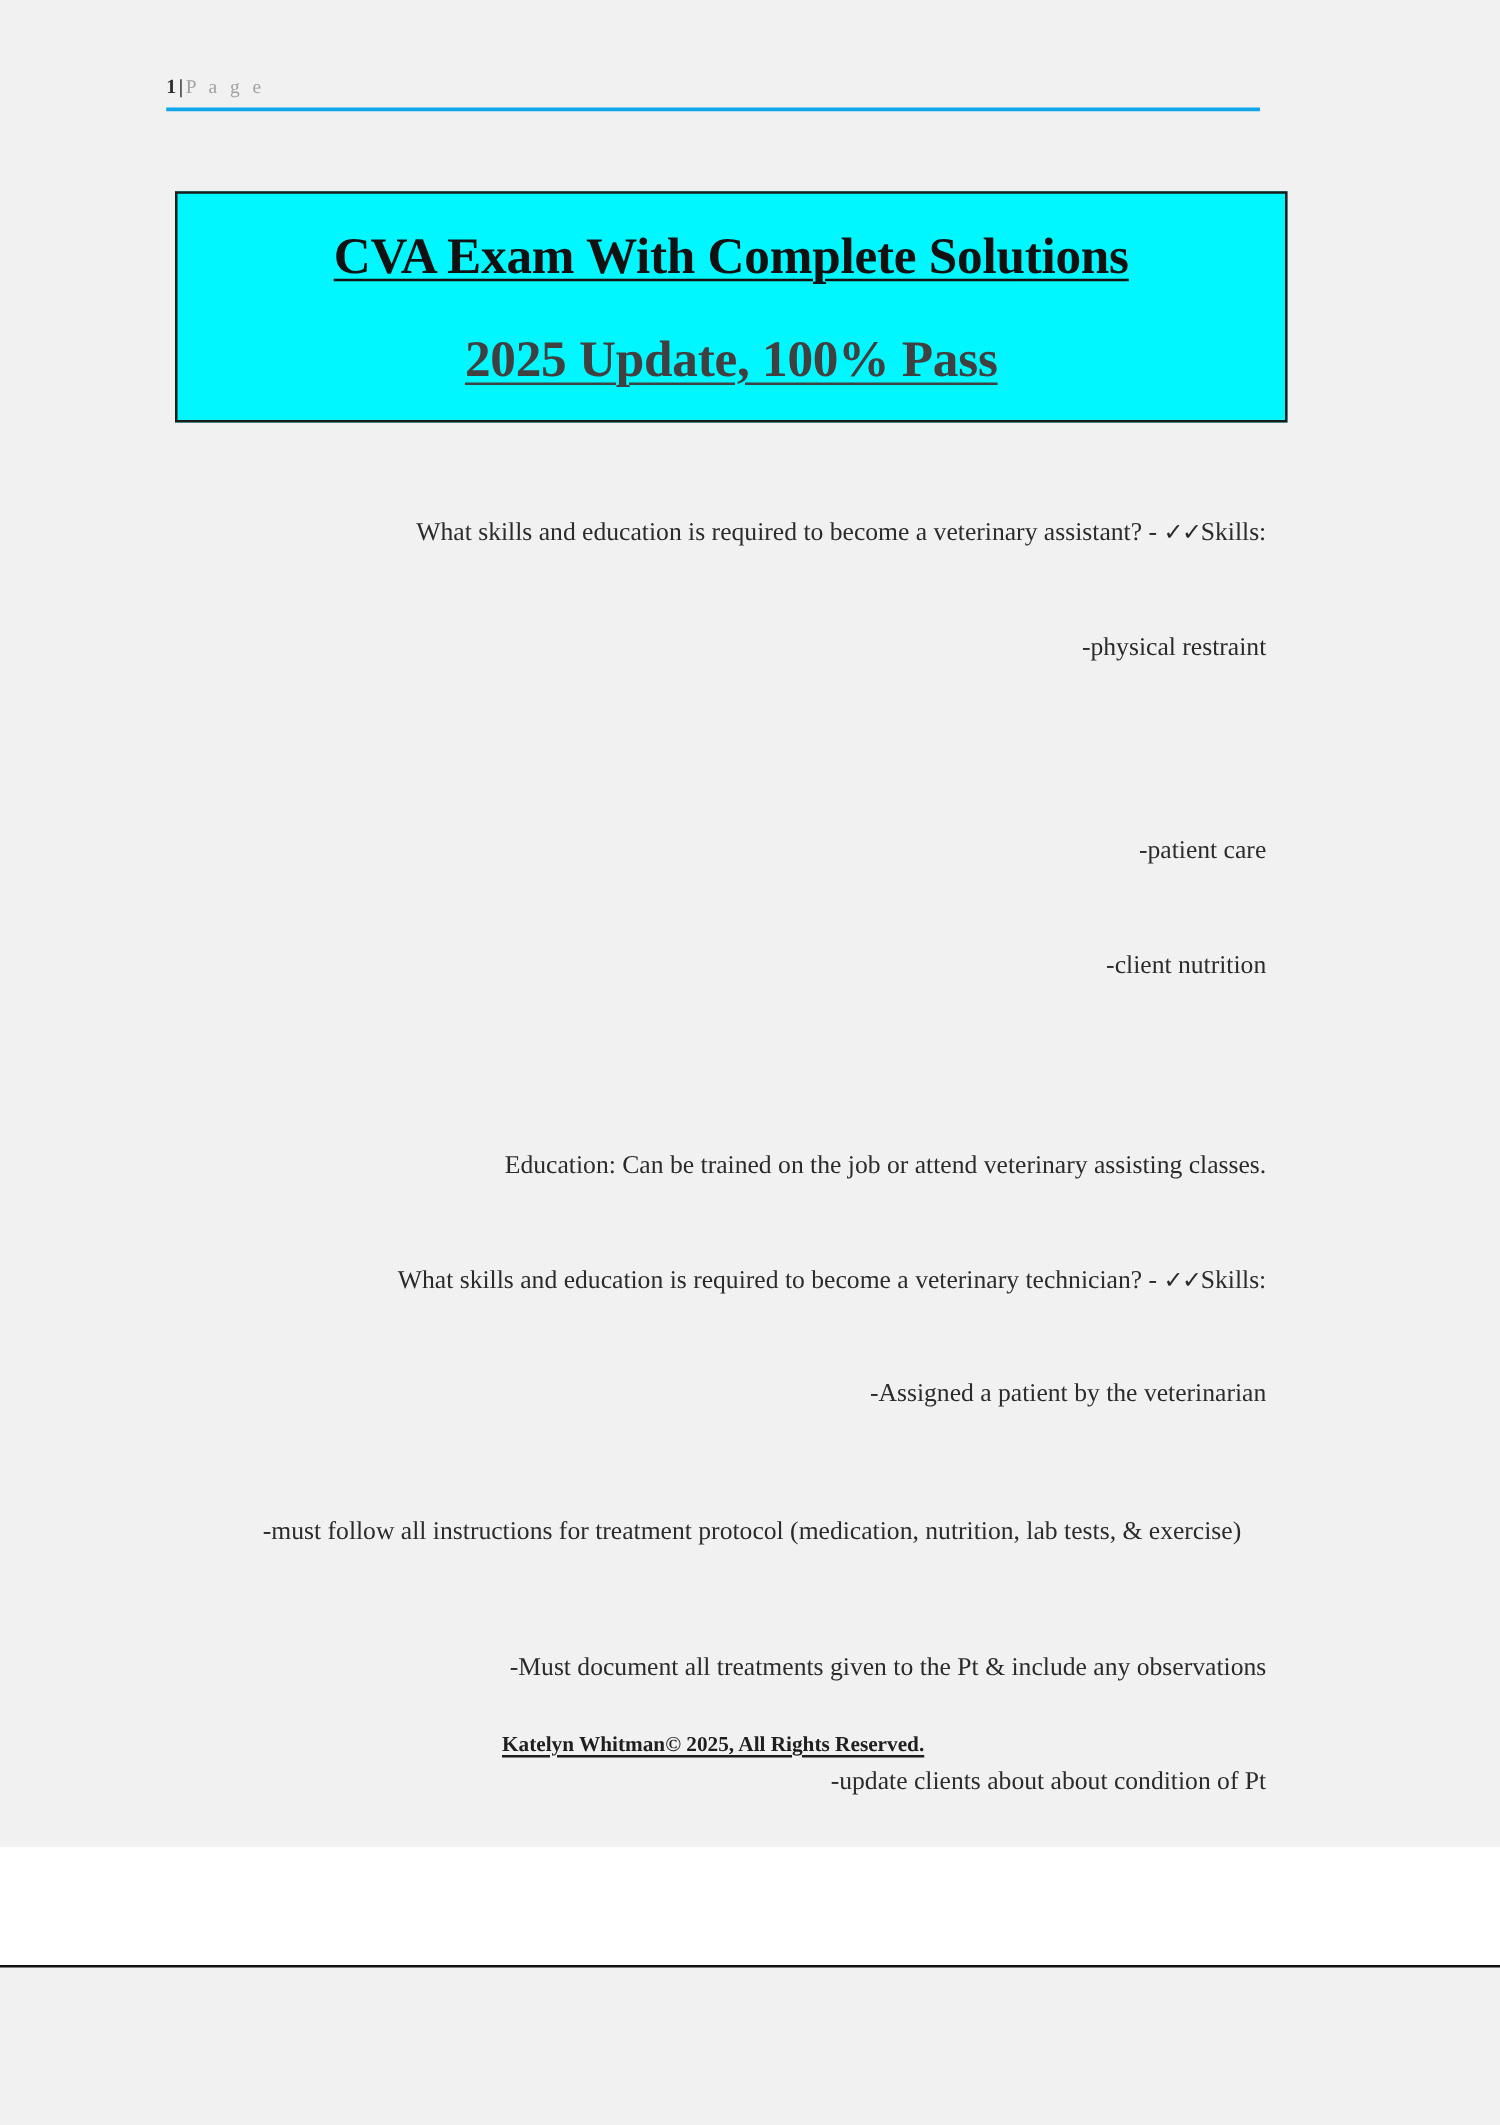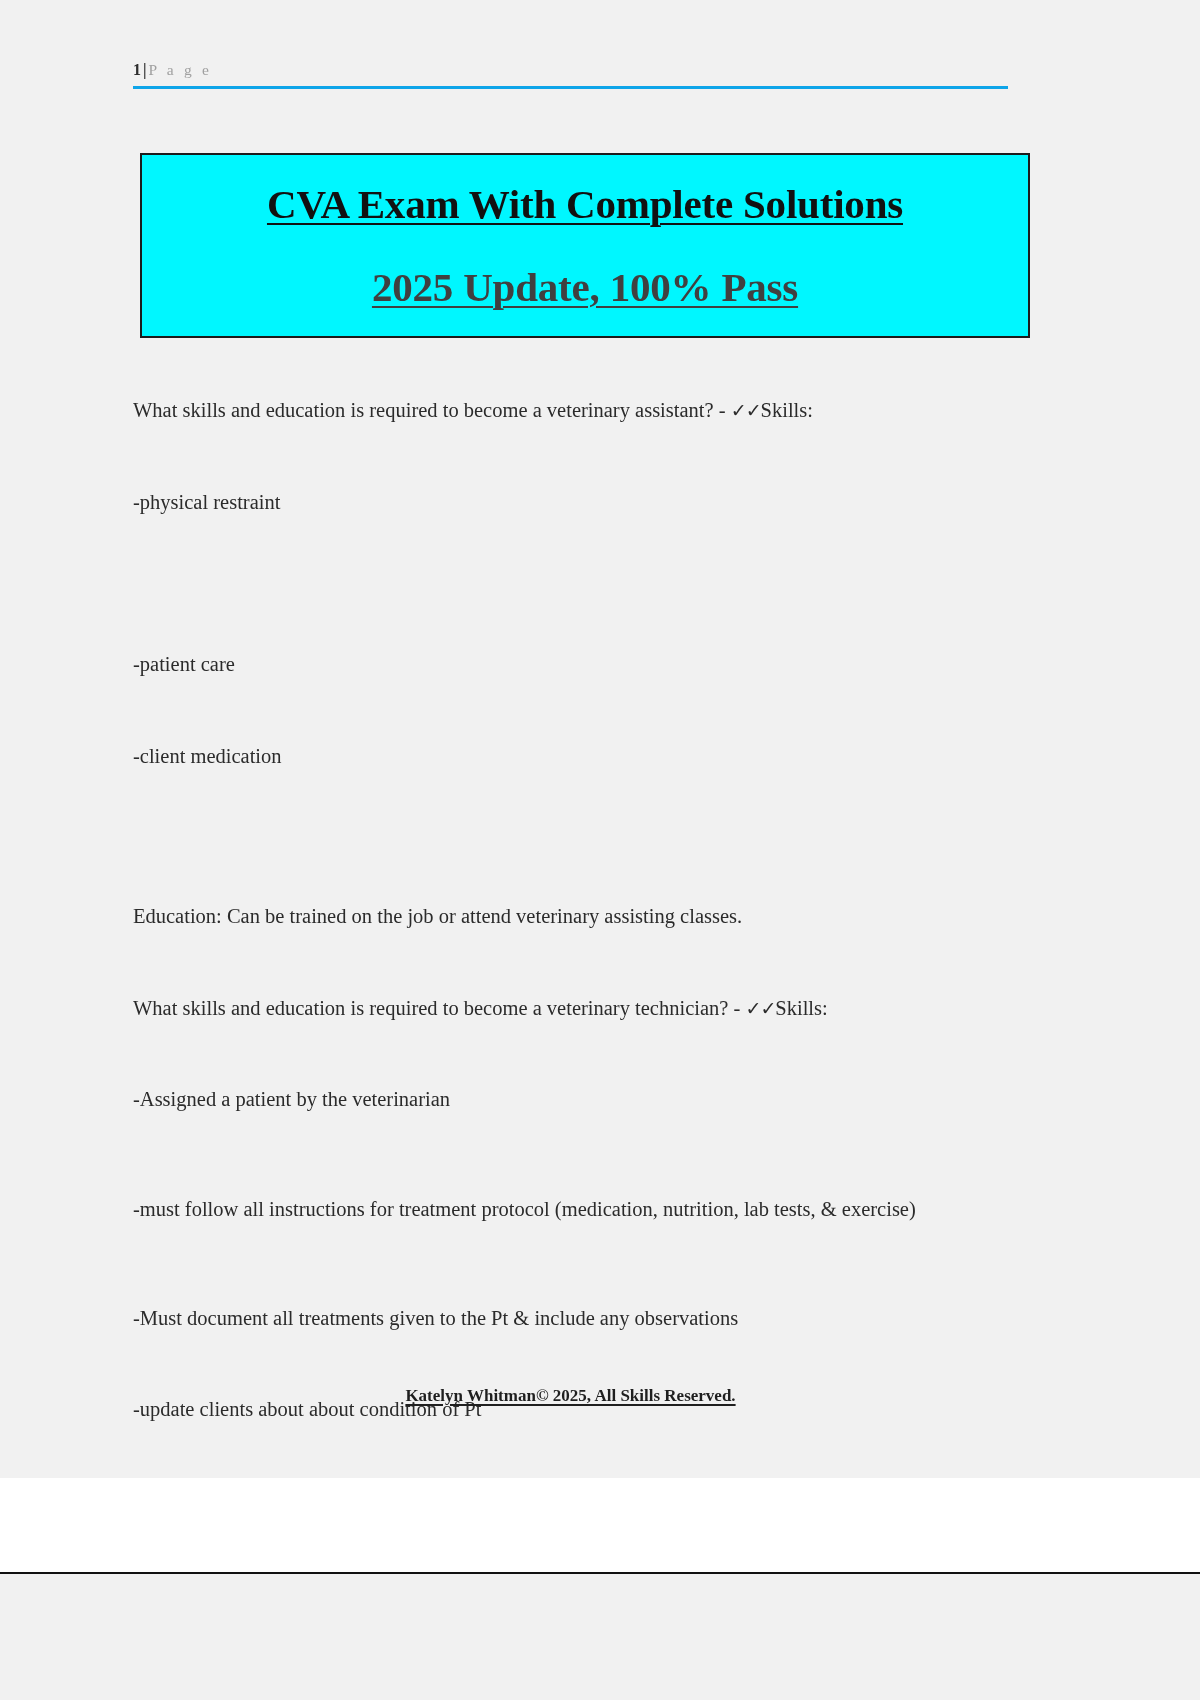--- a/index.html
+++ b/index.html
@@ -92,22 +92,23 @@
     text-underline-offset: 5px;
     text-decoration-thickness: 2px;
     padding: 0 6px;
   }
   .title-line.line1 { margin-bottom: 42px; }
 
   
   .body-block {
     position: absolute;
     left: 0;
-    top: 400px;
+    top: 416px;
     width: 880px;
+    text-align: right;
   }
   .para {
     color: #2b2b2b;
     font-size: 20.5px;
     line-height: 1.0;
     margin: 0;
     white-space: nowrap;
   }
   .para.wrap {
     white-space: normal;
@@ -181,21 +182,21 @@
       <div class="spacer-sm"></div>
 
       <p class="para">-physical restraint</p>
       <div class="spacer-sm"></div>
 
       <div class="spacer-sm"></div>
 
       <p class="para">-patient care</p>
       <div class="spacer-sm"></div>
 
-      <p class="para">-client medication</p>
+      <p class="para">-client nutrition</p>
       <div class="spacer-lg"></div>
 
       <p class="para">Education: Can be trained on the job or attend veterinary assisting classes.</p>
       <div class="spacer-sm"></div>
 
       <p class="para"><span>What skills and education is required to become a veterinary technician? - </span><span class="check">✓✓</span><span>Skills:</span></p>
       <div class="spacer-sm"></div>
 
       <p class="para">-Assigned a patient by the veterinarian</p>
       <div class="spacer-sm"></div>
@@ -204,20 +205,20 @@
       <div class="spacer-sm"></div>
 
       <p class="para">-Must document all treatments given to the Pt &amp; include any observations</p>
       <div class="spacer-sm"></div>
 
       <p class="para">-update clients about about condition of Pt</p>
 
     </div>
 
     <div class="doc-footer">
-      <span class="fnote">Katelyn Whitman© 2025, All Skills Reserved.</span>
+      <span class="fnote">Katelyn Whitman© 2025, All Rights Reserved.</span>
     </div>
 
   </div>
 </div>
 
 <div class="page-gap"></div>
 <div class="next-page-edge"></div>
 
 </body></html>

